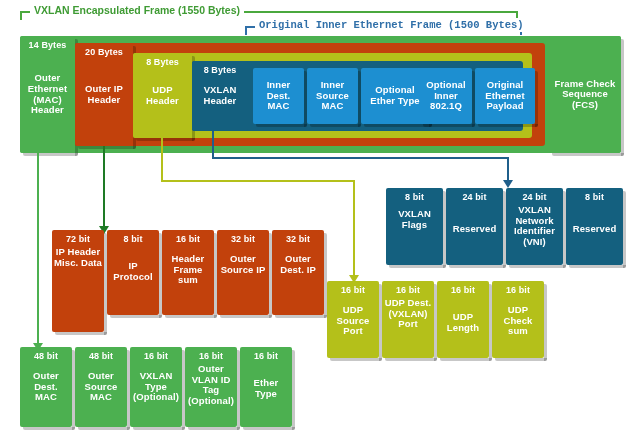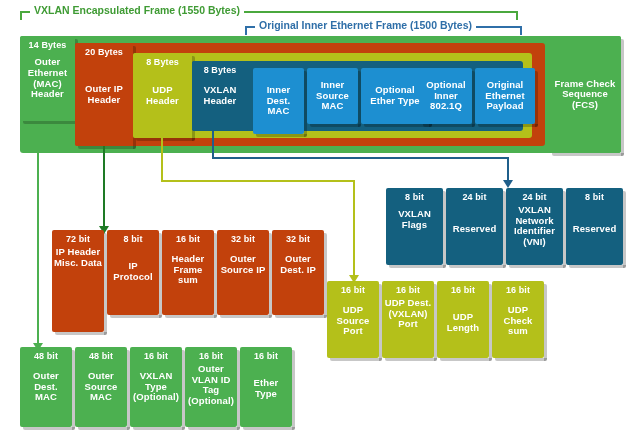--- a/index.html
+++ b/index.html
@@ -15,21 +15,21 @@
   .bracket{position:absolute;}
   .bracket .bline{position:absolute;left:0;top:0;height:2px;width:100%;}
   .bracket .tick{position:absolute;top:0;width:2px;height:9px;}
   .bracket .btext{
     position:absolute;top:-8px;font-size:10.5px;font-weight:bold;
     white-space:nowrap;padding:0 4px;background:#fff;line-height:14px;
   }
   .bracket.green .bline,.bracket.green .tick{background:#4aa83d;}
   .bracket.green .btext{color:#3f9b34;}
   .bracket.blue .bline,.bracket.blue .tick{background:#2f6fa8;}
-  .bracket.blue .btext{color:#2f6fa8;}
+  .bracket.blue .btext{color:#2f6fa8;font-family:Liberation Mono, monospace;}
 
   
   .blk{
     position:absolute;box-sizing:border-box;
     display:flex;flex-direction:column;align-items:center;
     justify-content:flex-start;text-align:center;color:#fff;
     font-weight:bold;line-height:1.12;
     padding:4px 2px 4px 2px;
     border-radius:2px;
   }
@@ -86,41 +86,41 @@
   </div>
 
   <div class="cont g-light" style="left:20px;top:36px;width:601px;height:117px;"></div>
 
   <div class="cont g-dark" style="left:75px;top:43px;width:470px;height:103px;"></div>
 
   <div class="cont y-olive" style="left:133px;top:53px;width:399px;height:85px;"></div>
 
   <div class="cont b-dark" style="left:192px;top:61px;width:331px;height:70px;"></div>
 
-  <div class="blk g-light ctr" style="left:20px;top:36px;width:55px;height:85px;">
+  <div class="blk g-light ctr" style="left:20px;top:36px;width:55px;height:117px;">
     <span class="sz">14 Bytes</span>
     <span class="nm">Outer Ethernet (MAC) Header</span>
   </div>
 
   <div class="blk g-dark ctr" style="left:75px;top:43px;width:58px;height:103px;">
     <span class="sz">20 Bytes</span>
     <span class="nm">Outer IP Header</span>
   </div>
 
   <div class="blk y-olive ctr" style="left:133px;top:53px;width:59px;height:85px;">
     <span class="sz">8 Bytes</span>
     <span class="nm">UDP Header</span>
   </div>
 
   <div class="blk b-dark ctr noshadow" style="left:192px;top:61px;width:56px;height:70px;">
     <span class="sz">8 Bytes</span>
     <span class="nm">VXLAN Header</span>
   </div>
 
-  <div class="blk b-light ctr" style="left:253px;top:68px;width:51px;height:66px;">
+  <div class="blk b-light ctr" style="left:253px;top:68px;width:51px;height:56px;">
     <span class="nm">Inner Dest. MAC</span>
   </div>
   <div class="blk b-light ctr" style="left:307px;top:68px;width:51px;height:56px;">
     <span class="nm">Inner Source MAC</span>
   </div>
   <div class="blk b-light ctr" style="left:361px;top:68px;width:68px;height:56px;">
     <span class="nm">Optional Ether Type</span>
   </div>
   <div class="blk b-light ctr" style="left:420px;top:68px;width:52px;height:56px;">
     <span class="nm">Optional Inner 802.1Q</span>

